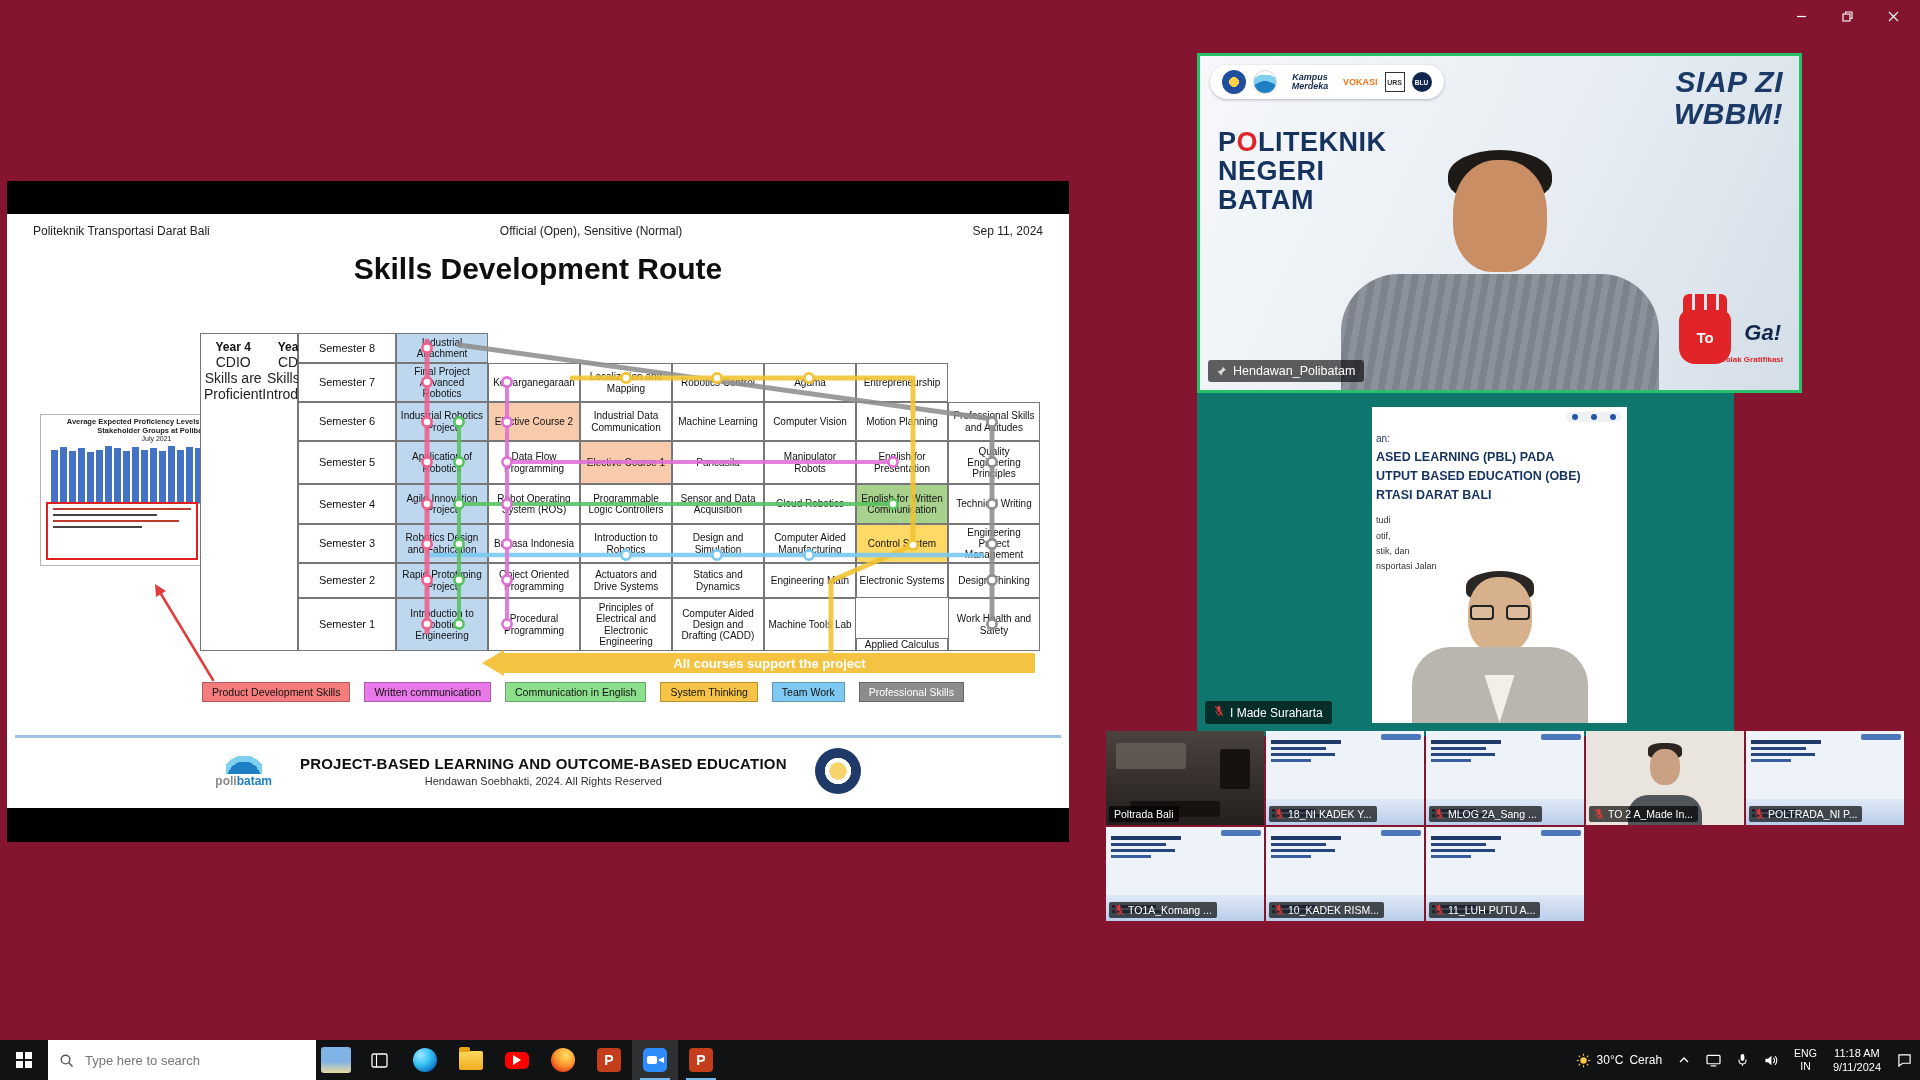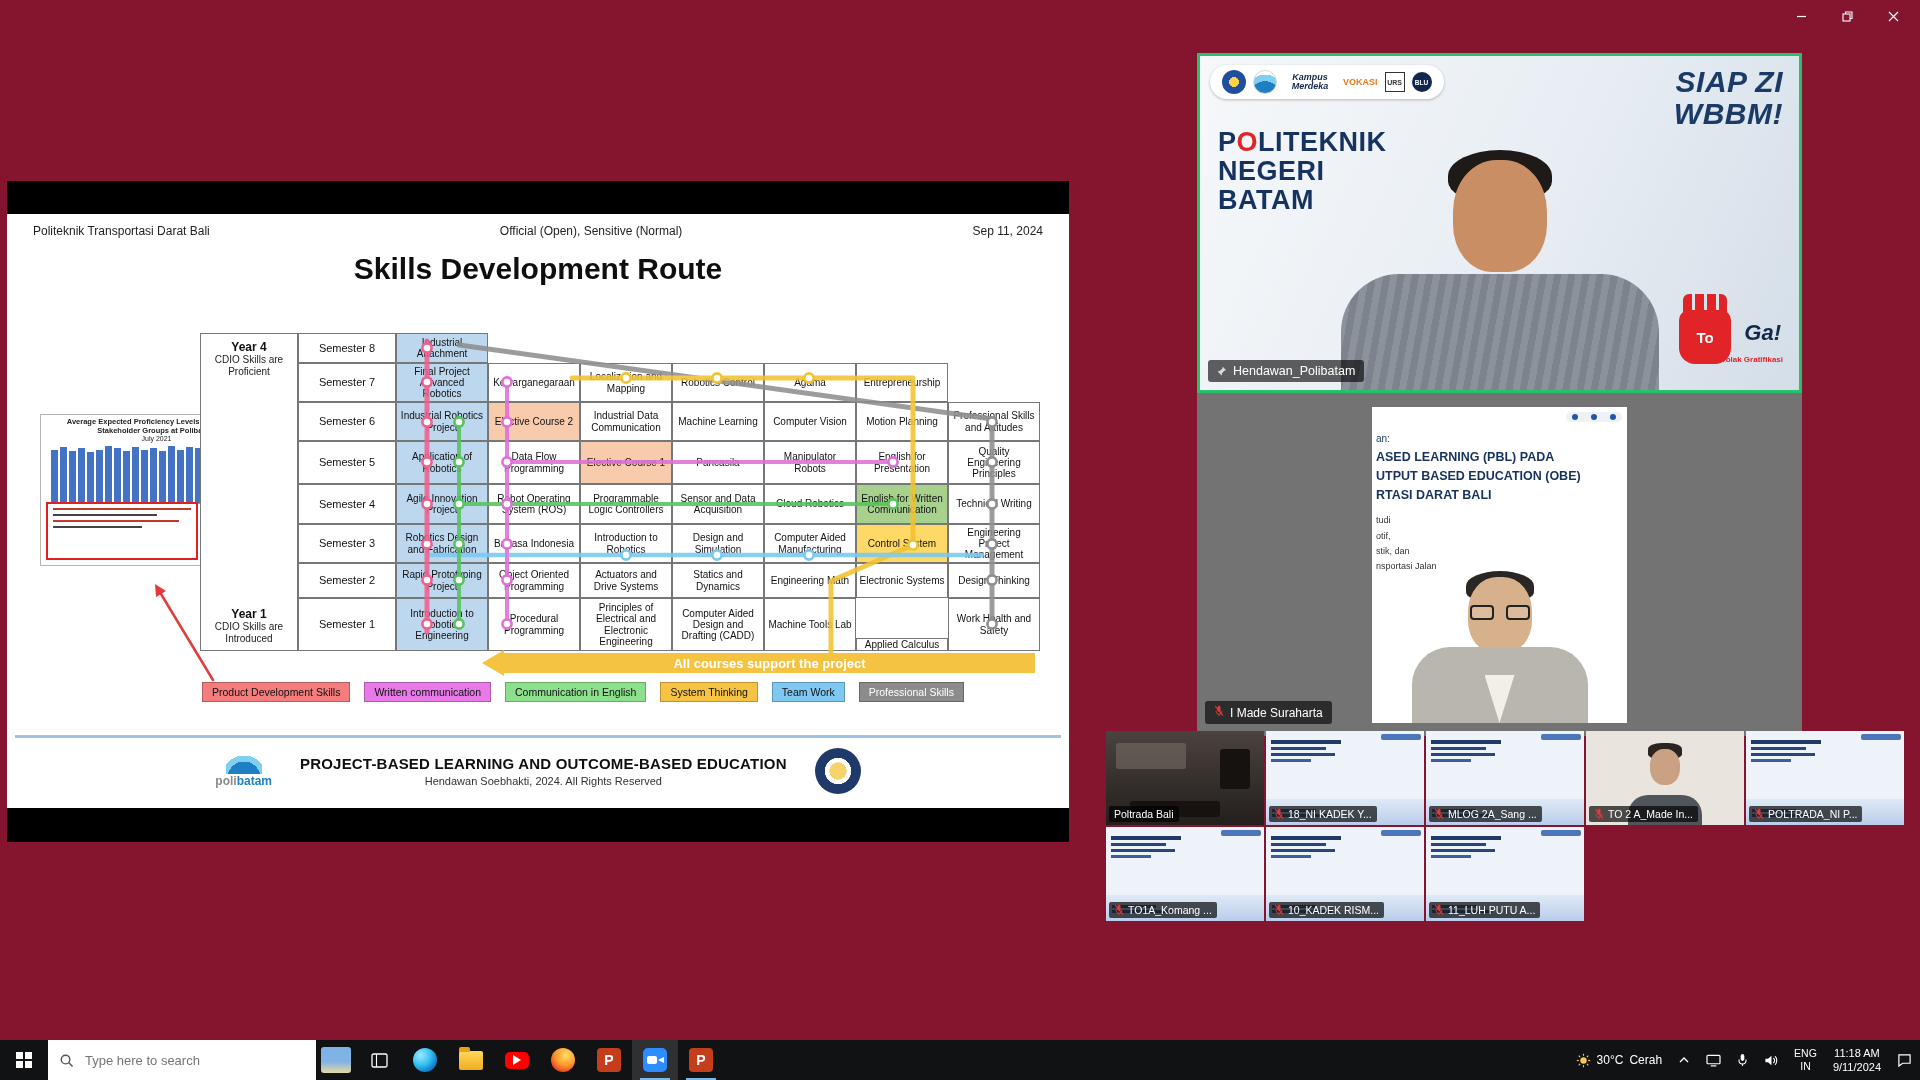--- a/index.html
+++ b/index.html
@@ -19,24 +19,24 @@
   .mc-bars .bar{width:7px;background:#4472C4}
   .mc-redbox{position:absolute;left:5px;bottom:5px;width:148px;height:54px;border:2px solid #E02020}
   .mc-redbox i{display:block;height:2px;background:#c0392b;margin:4px 5px 0 5px}
   .mc-redbox i:nth-child(2){background:#444;width:70%}
   .mc-redbox i:nth-child(3){background:#c0392b;width:85%}
   .mc-redbox i:nth-child(4){background:#444;width:60%}
   
   #curriculum{position:absolute;left:193px;top:119px;display:grid;grid-template-columns:98px 98px repeat(7,92px);grid-template-rows:30px 39px 39px 43px 40px 39px 35px 53px}
   .cell{border:1px solid #777;display:flex;align-items:center;justify-content:center;text-align:center;font-size:10px;line-height:1.12;padding:1px 2px;background:#fff;color:#111;box-sizing:border-box}
   .cell.sem{font-size:11px}
-  .year-cell{border:1px solid #777;box-sizing:border-box;display:flex;flex-direction:column;justify-content:space-between;padding:6px 3px;background:#fff}
+  .year-cell{border:1px solid #777;box-sizing:border-box;display:flex;flex-direction:row;justify-content:space-between;padding:6px 3px;background:#fff}
   .year-block{text-align:center}
   .yb-title{font-size:12px;font-weight:800;color:#111}
-  .yb-sub{font-size:10px;color:#222;line-height:1.15}
+  .yb-sub{font-size:14px;color:#222;line-height:1.15}
   
   .routes{position:absolute;left:0;top:0;pointer-events:none}
   
   .support-arrow{position:absolute;left:497px;top:439px;width:531px;height:20px;background:#F5C342;display:flex;align-items:center;justify-content:center;color:#fff;font-size:13px;font-weight:700}
   .support-arrow::before{content:"";position:absolute;left:-22px;top:-3px;border-top:13px solid transparent;border-bottom:13px solid transparent;border-right:22px solid #F5C342}
   
   #legend{position:absolute;left:195px;top:468px;display:flex;gap:14px}
   .chip{padding:3px 9px;font-size:10.5px;color:#111;border:1px solid rgba(0,0,0,.25);white-space:nowrap}
   
   .slide-divider{position:absolute;left:8px;right:8px;top:521px;height:3px;background:#9DC3E6}
@@ -66,21 +66,21 @@
   .p-hair{position:absolute;left:50%;transform:translateX(-50%);top:0;width:104px;height:52px;background:#1d1a18;border-radius:50% 50% 40% 40%}
   .p-head{position:absolute;left:50%;transform:translateX(-50%);top:10px;width:94px;height:112px;background:#c98e63;border-radius:46% 46% 42% 42%}
   .p-body{position:absolute;bottom:0;left:50%;transform:translateX(-50%);width:318px;height:116px;background:repeating-linear-gradient(100deg,#7d838c 0 7px,#8b929b 7px 14px);border-radius:58px 58px 0 0}
   .toga{position:absolute;right:16px;bottom:26px;width:104px;height:86px}
   .toga-fingers{position:absolute;left:4px;bottom:52px;width:44px;height:18px;background:repeating-linear-gradient(90deg,#e02427 0 9px,rgba(0,0,0,0) 9px 12px);border-radius:6px 6px 0 0}
   .toga-hand{position:absolute;left:0;bottom:0;width:52px;height:54px;background:#e02427;border-radius:10px 10px 16px 16px;display:flex;align-items:center;justify-content:center;color:#fff;font-weight:800;font-size:15px}
   .toga-ga{position:absolute;right:2px;bottom:18px;font-size:22px;font-weight:900;font-style:italic;color:#13294b}
   .toga-sub{position:absolute;right:0;bottom:0;font-size:8px;color:#e02427;font-weight:700}
   .nametag{position:absolute;left:8px;bottom:8px;background:rgba(0,0,0,.62);color:#fff;font-size:12.5px;padding:4px 9px;border-radius:3px;display:flex;align-items:center;gap:6px;white-space:nowrap}
   
-  .video-secondary{position:absolute;left:1197px;top:393px;width:605px;height:343px;background:#737373;overflow:hidden}
+  .video-secondary{position:absolute;left:1197px;top:393px;width:537px;height:343px;background:#0f766e;overflow:hidden}
   .vs-inner{position:absolute;left:175px;top:14px;width:255px;height:316px;background:#fff;overflow:hidden}
   .vs-logos{position:absolute;top:5px;right:5px;width:56px;height:10px;background:#eef1f6;border-radius:5px;display:flex;align-items:center;justify-content:space-around}
   .vs-logos i{width:6px;height:6px;border-radius:50%;background:#2456A4}
   .vs-slide-text{position:absolute;left:4px;top:26px;color:#16335f}
   .f-small{font-size:10px;margin-bottom:4px}
   .f-bold{font-size:12.5px;font-weight:800;line-height:1.5}
   .bullets{margin-top:9px;font-size:9px;color:#333;line-height:1.7}
   .person2{position:absolute;bottom:0;left:50%;transform:translateX(-50%);width:180px;height:152px}
   .p2-hair{position:absolute;left:50%;transform:translateX(-50%);top:0;width:68px;height:30px;background:#2a2624;border-radius:50% 50% 30% 30%}
   .p2-head{position:absolute;left:50%;transform:translateX(-50%);top:6px;width:64px;height:76px;background:#d7b08c;border-radius:45% 45% 42% 42%}

